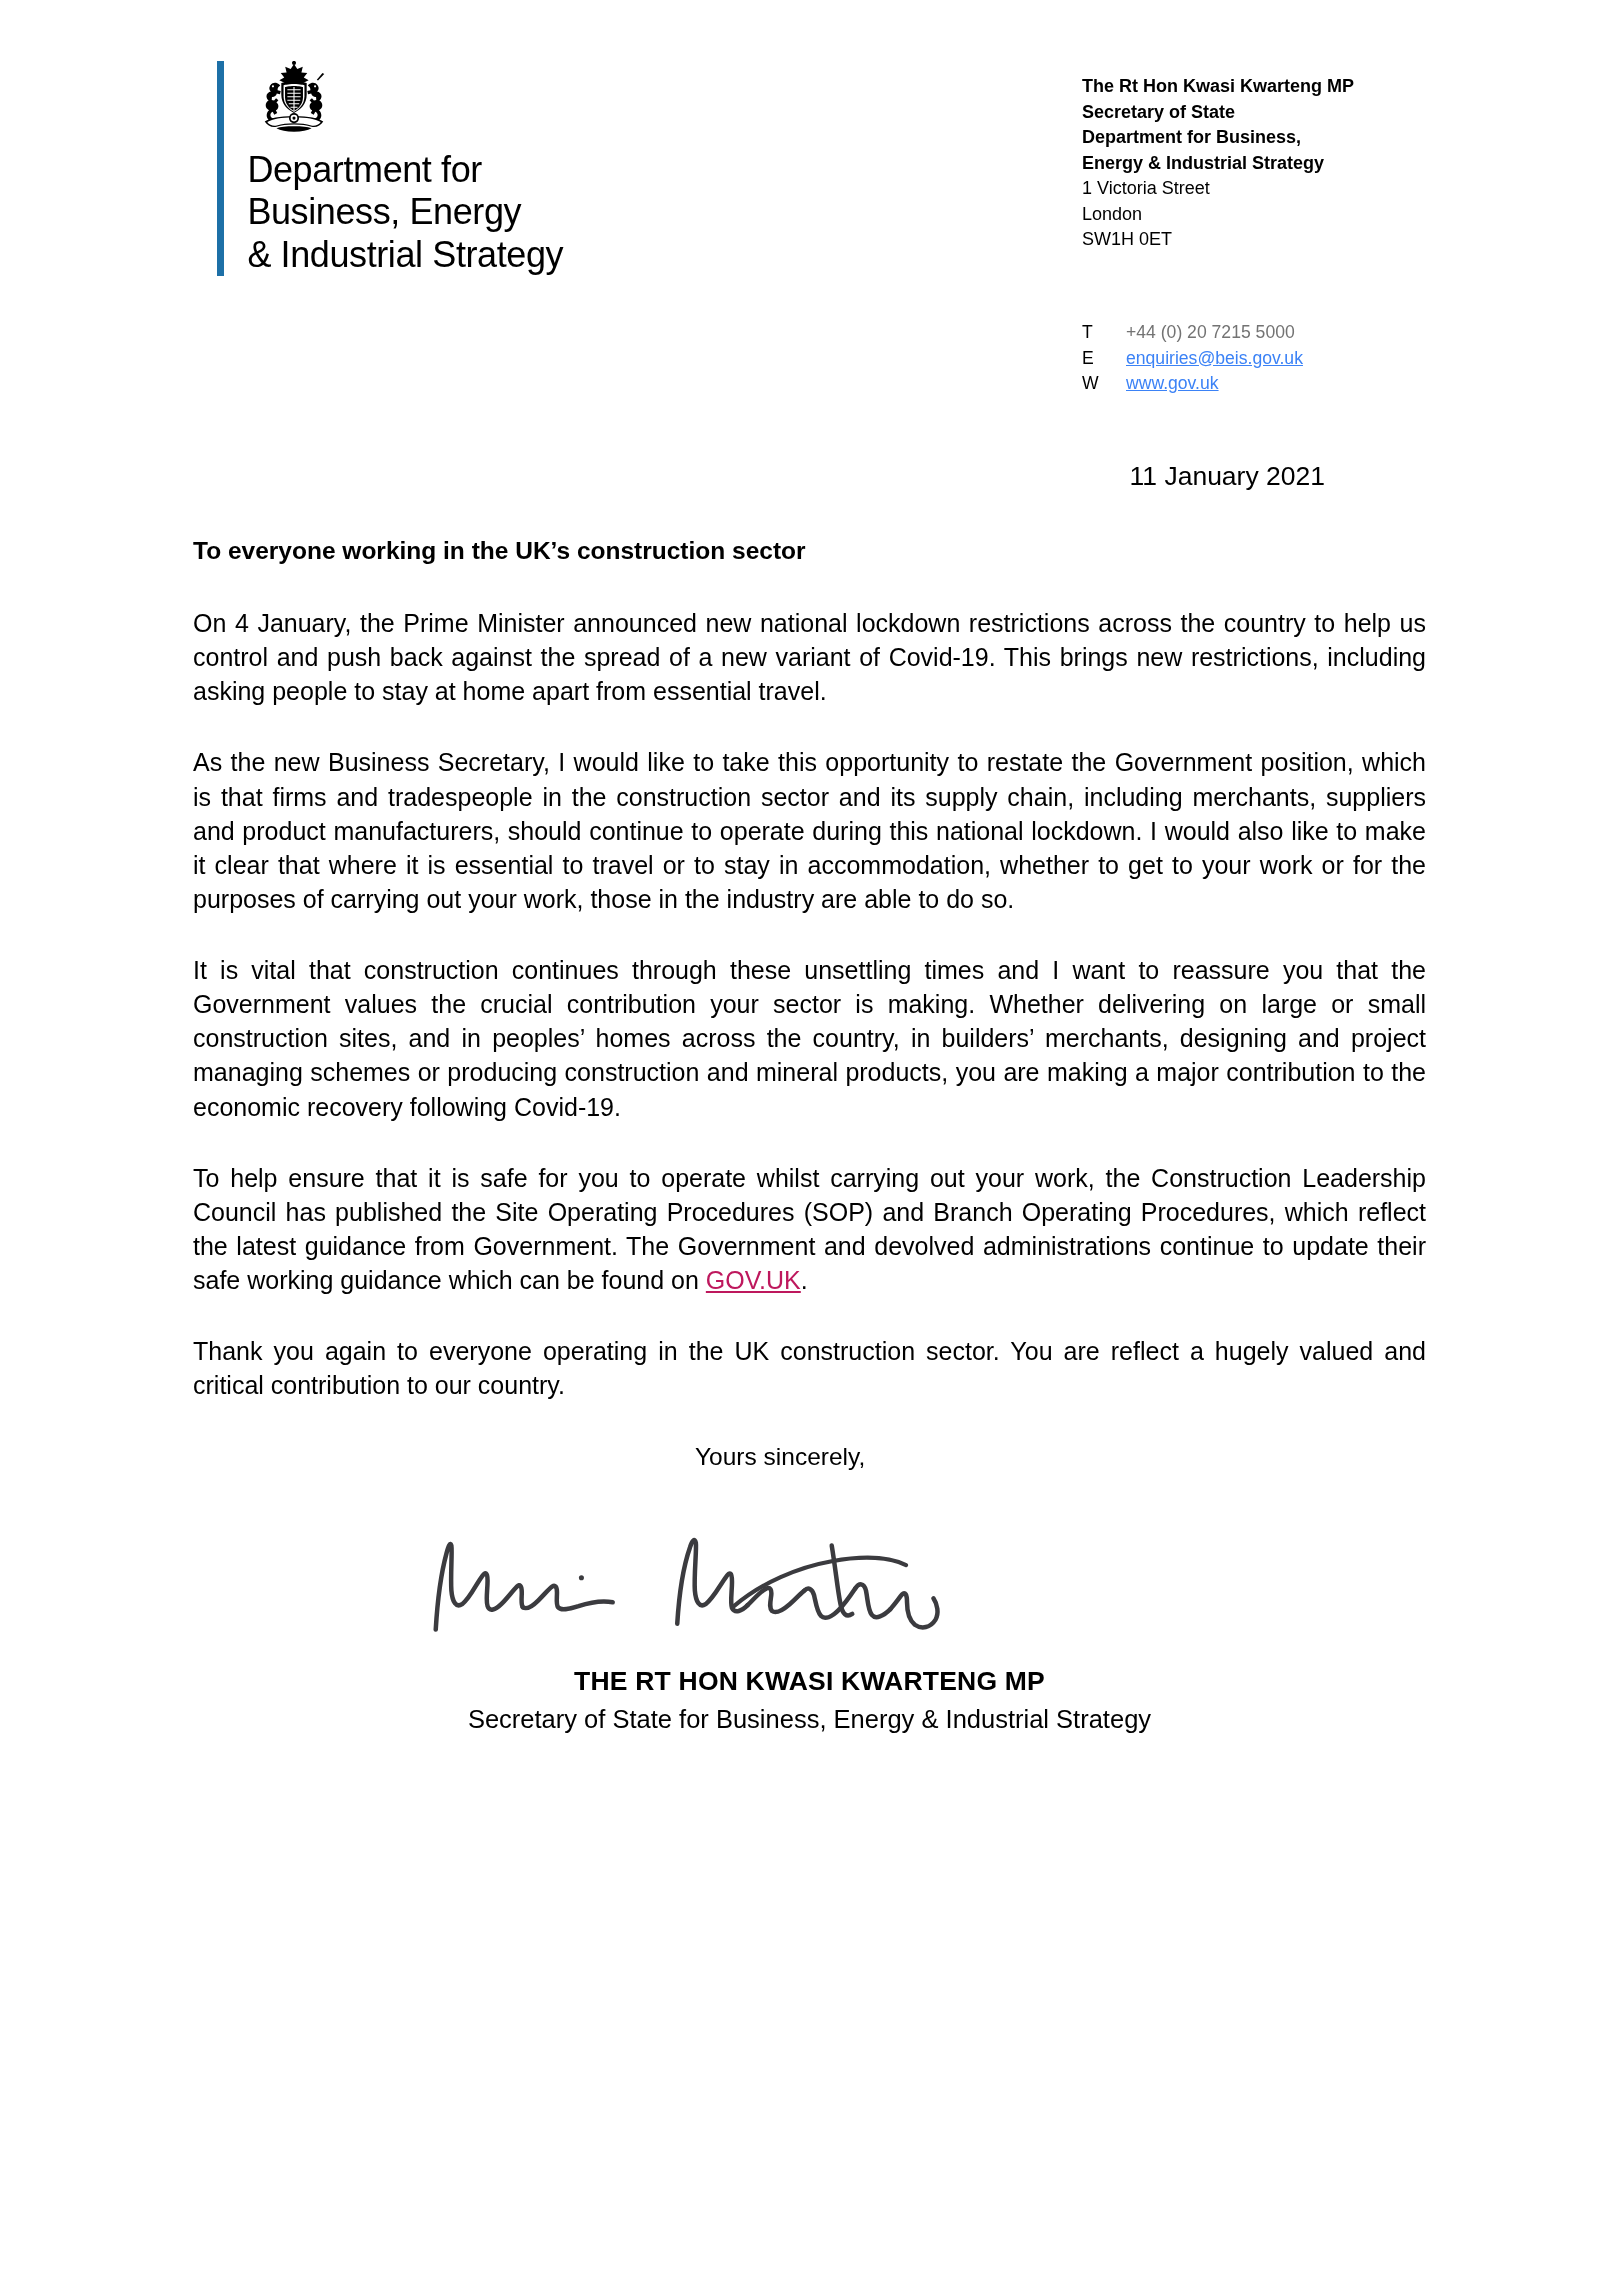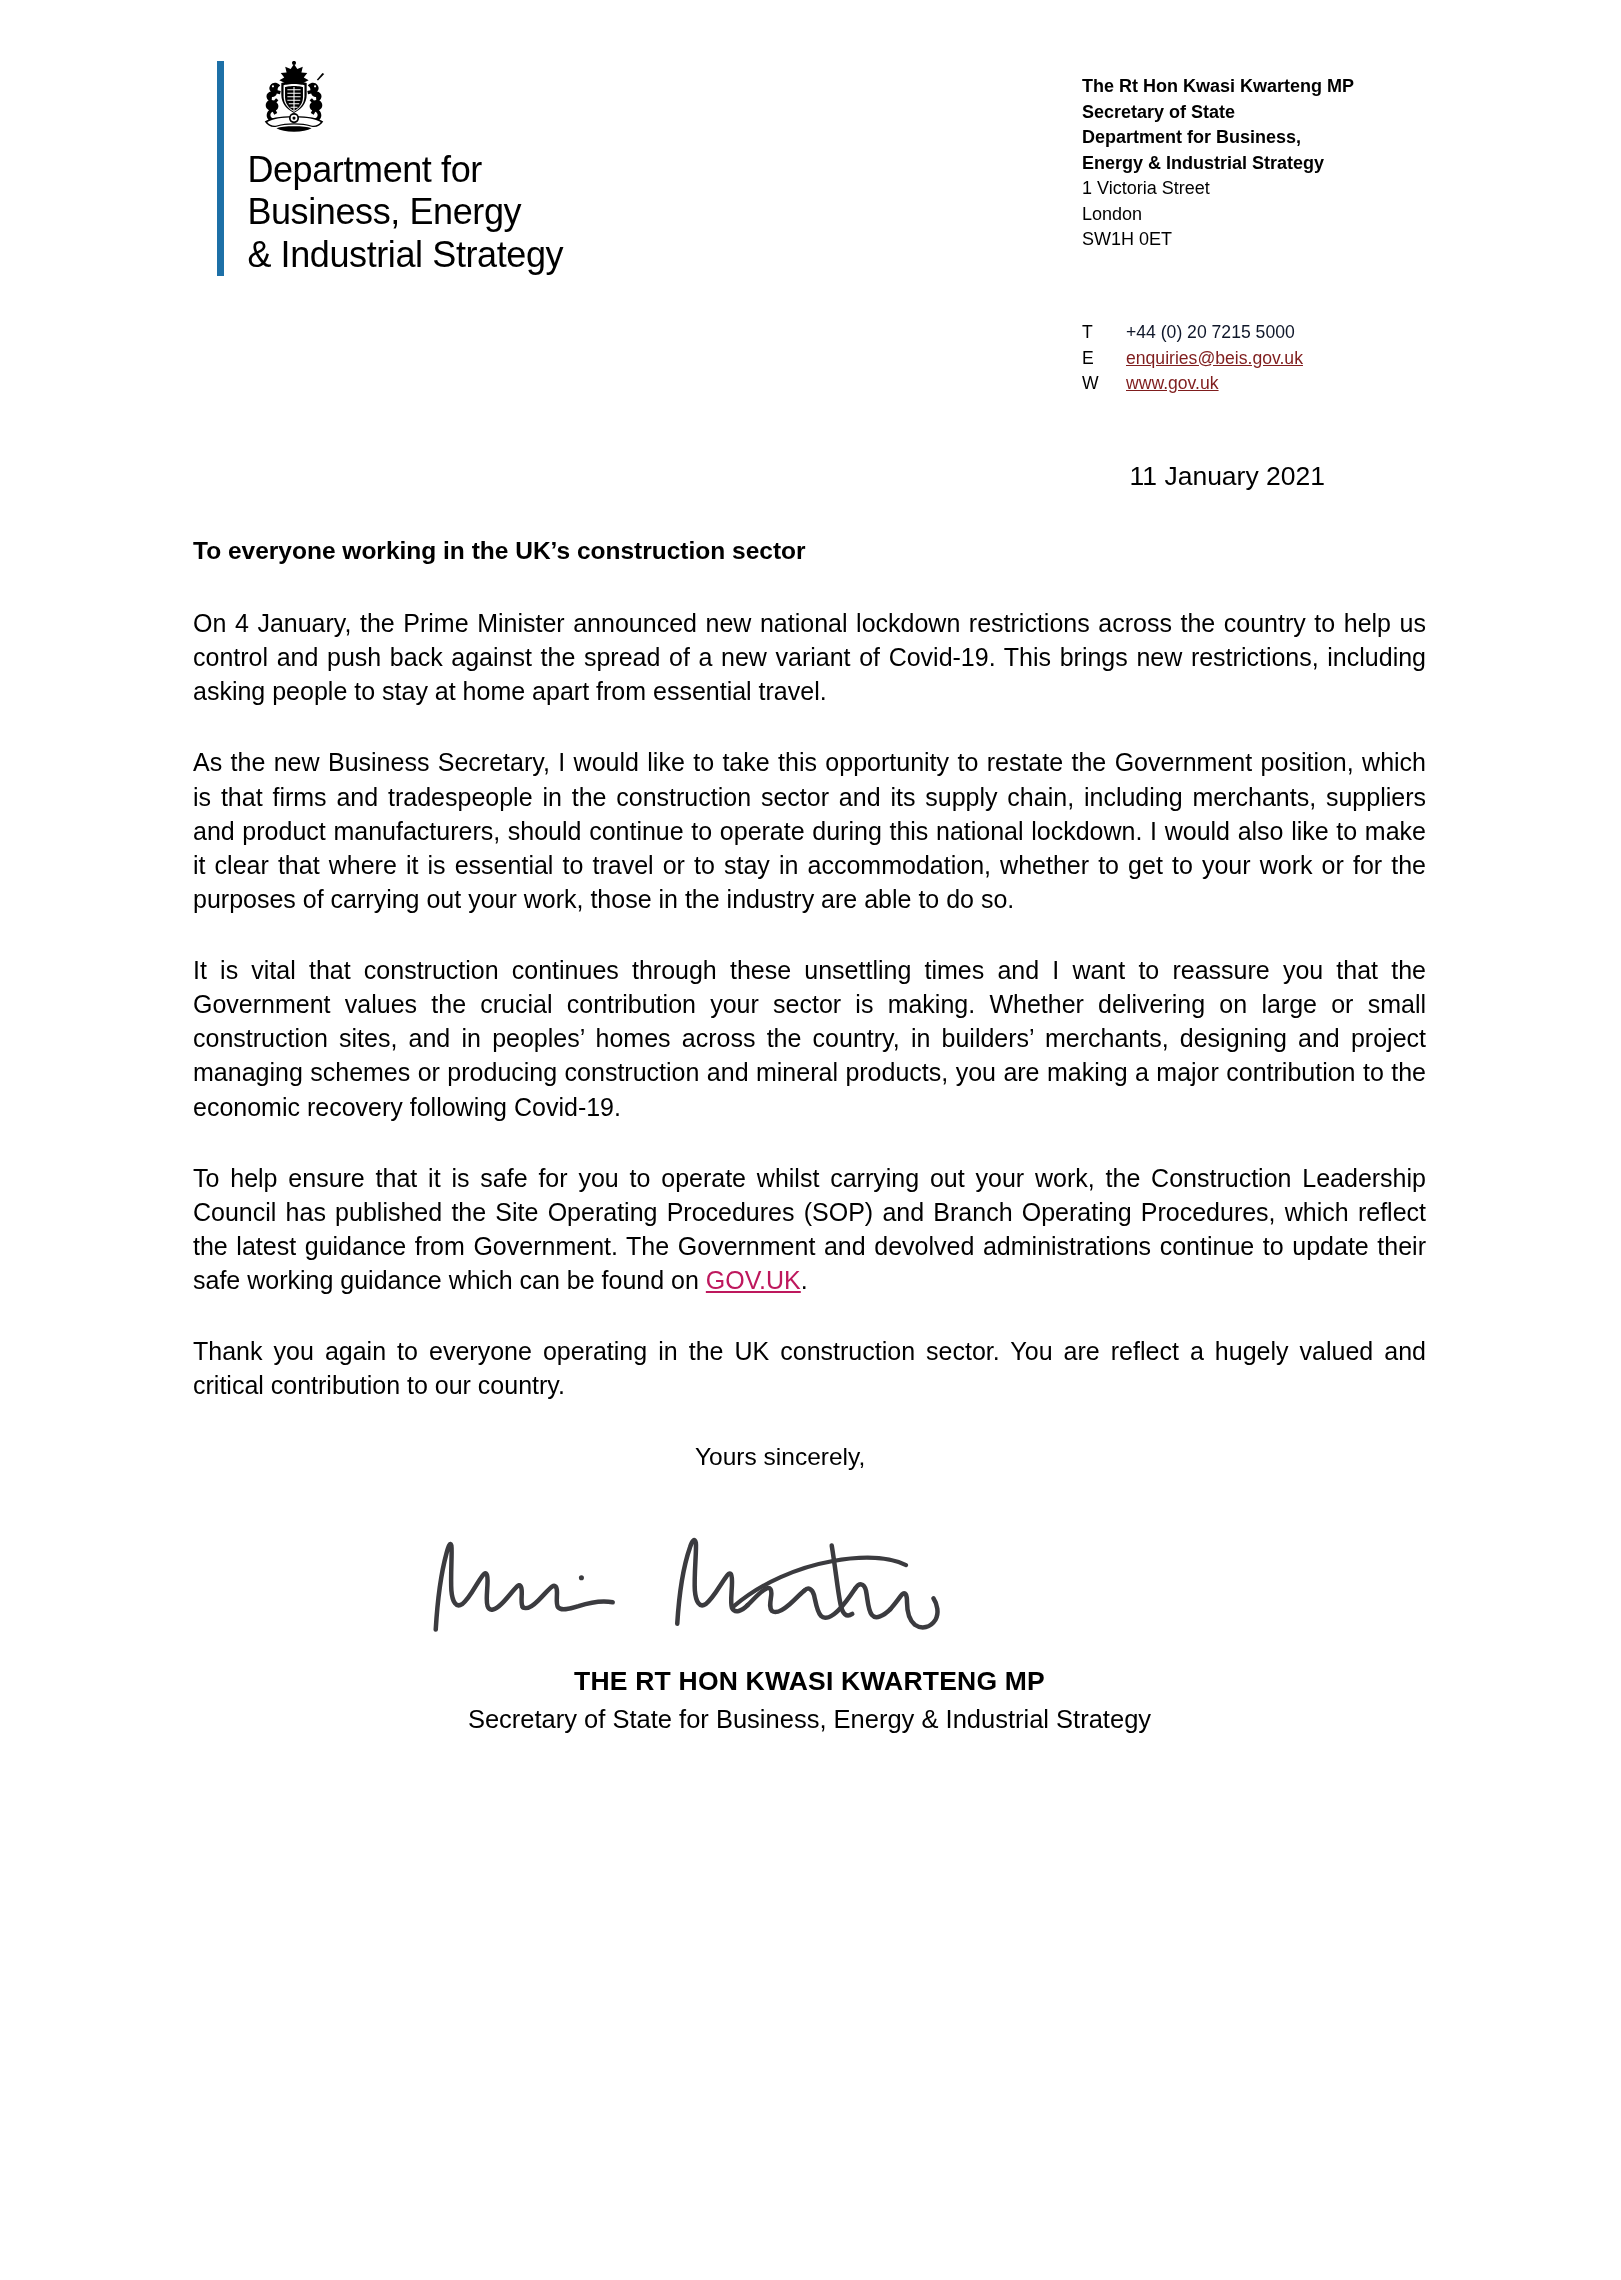--- a/index.html
+++ b/index.html
@@ -84,23 +84,23 @@
     line-height: 1.45;
   }
   .contact-row {
     display: flex;
   }
   .contact-key {
     width: 44px;
     flex: 0 0 auto;
     color: #000000;
   }
-  .contact-val { color: #0f172a; }
+  .contact-val { color: #737373; }
   .contact-val.link {
-    color: #7f1d1d;
+    color: #3b82f6;
     text-decoration: underline;
   }
 
   
   .date {
     position: absolute;
     left: 0;
     top: 461px;
     width: 1325px;
     text-align: right;

